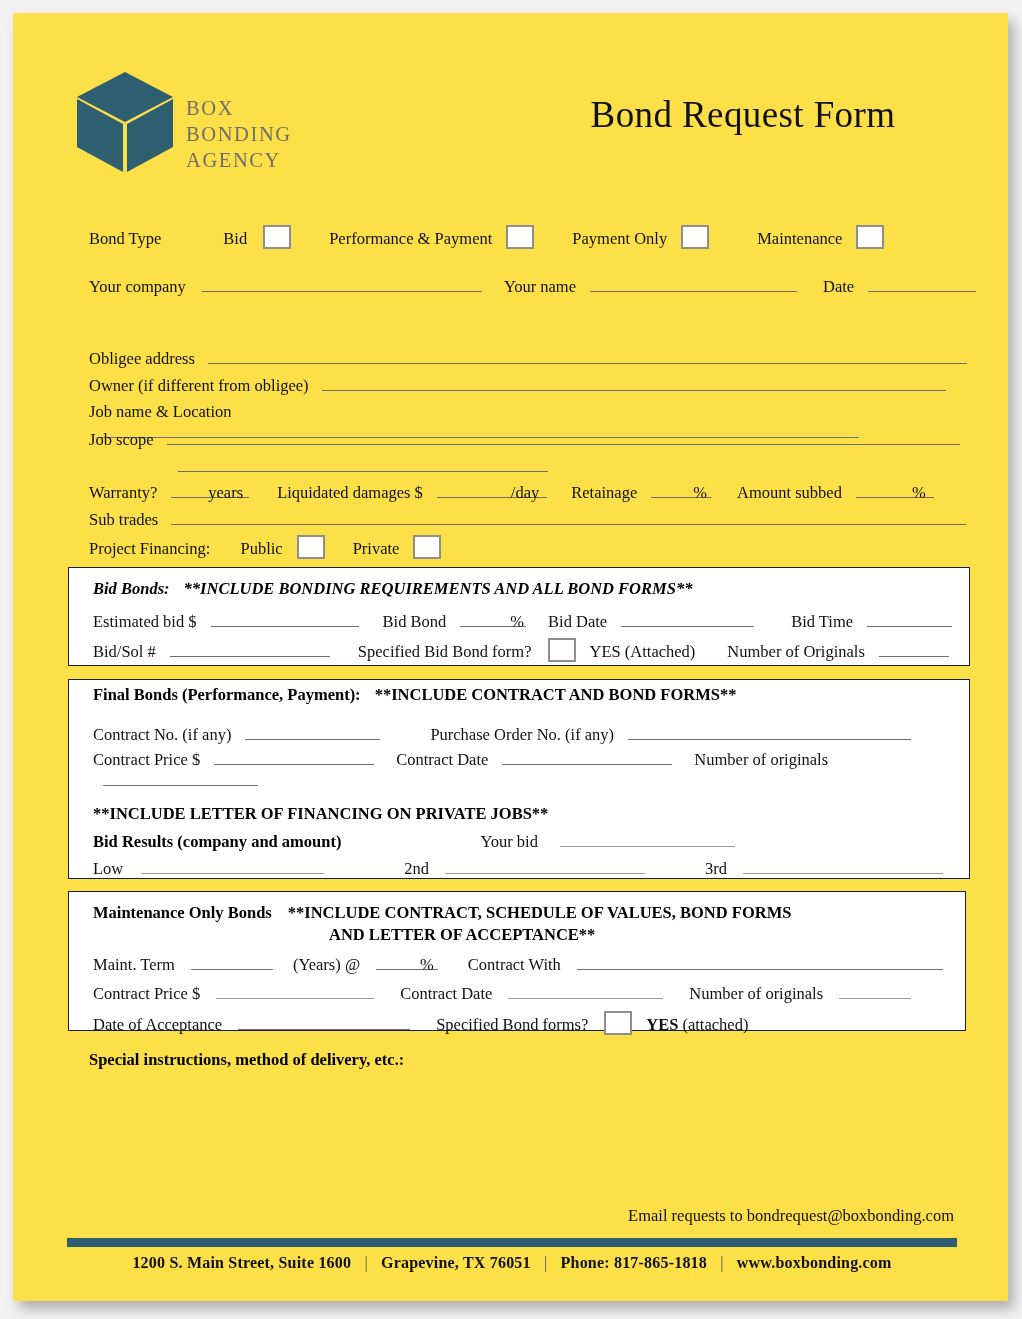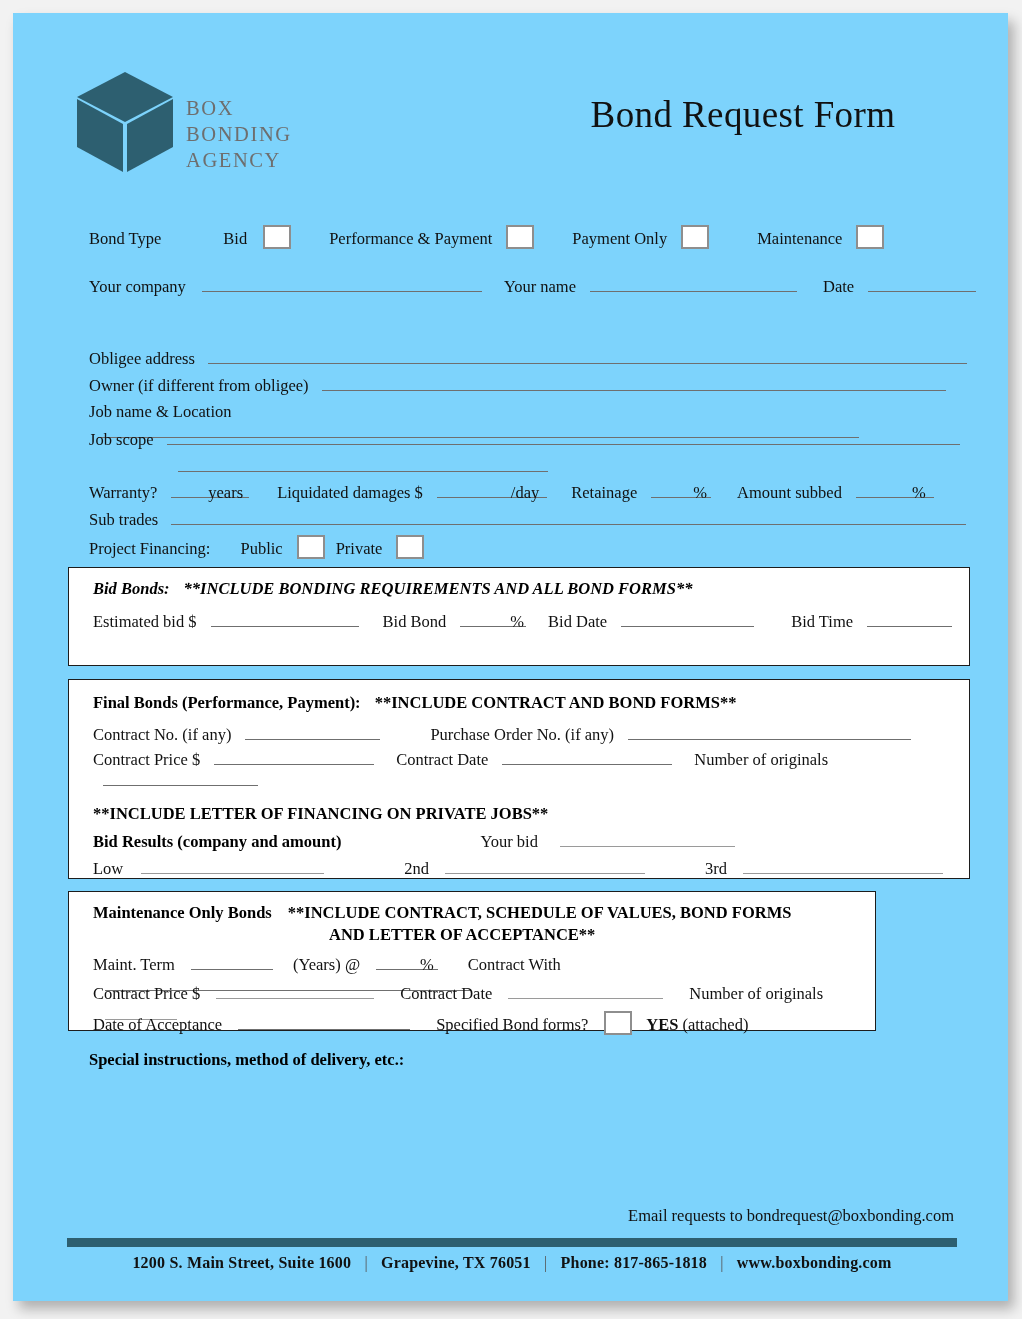--- a/index.html
+++ b/index.html
@@ -5,21 +5,21 @@
   html,body{margin:0;padding:0;}
   body{
     width:1022px;height:1319px;
     background:#f2f2f2;
     font-family:"Liberation Serif","DejaVu Serif",serif;
     overflow:hidden;
   }
   .page{
     position:absolute;left:13px;top:13px;
     width:995px;height:1288px;
-    background:#7dd3fc;
+    background:#fde047;
     box-shadow:6px 8px 12px rgba(0,0,0,0.28);
     box-sizing:border-box;
   }
   
   .header{position:relative;height:130px;}
   .logo-cube{position:absolute;left:62px;top:57px;width:100px;height:104px;}
   .brand{
     position:absolute;left:173px;top:82px;
     font-family:"Liberation Serif","DejaVu Serif",serif;
     font-size:20.5px;line-height:26px;letter-spacing:1.6px;
@@ -150,44 +150,53 @@
 
   <div class="abs" style="left:76px;top:496px;">
     <span class="lbl">Sub trades</span>
     <span class="ln" style="width:795px;margin-left:9px;"></span>
   </div>
 
   <div class="abs" style="left:76px;top:522px;">
     <span class="lbl">Project Financing:</span>
     <span class="lbl" style="margin-left:26px;">Public</span>
     <span class="cbx" style="margin-left:10px;"></span>
-    <span class="lbl" style="margin-left:7px;">Private</span>
+    <span class="lbl" style="margin-left:24px;">Private</span>
     <span class="cbx" style="margin-left:10px;"></span>
   </div>
 
   <div class="sect" style="left:55px;top:554px;width:902px;height:99px;">
     <div class="abs" style="left:24px;top:11px;font-style:italic;">
       <span class="sect-title">Bid Bonds:</span>
       <span class="sect-title" style="margin-left:10px;">**INCLUDE BONDING REQUIREMENTS AND ALL BOND FORMS**</span>
     </div>
     <div class="abs" style="left:24px;top:43px;">
       <span class="lbl">Estimated bid $</span>
       <span class="ln" style="width:148px;margin-left:10px;"></span>
       <span class="lbl" style="margin-left:20px;">Bid Bond</span>
       <span class="ln" style="width:66px;margin-left:10px;"></span>
       <span class="lbl" style="margin-left:-20px;">%</span>
       <span class="lbl" style="margin-left:20px;">Bid Date</span>
       <span class="ln" style="width:133px;margin-left:10px;"></span>
       <span class="lbl" style="margin-left:33px;">Bid Time</span>
       <span class="ln" style="width:85px;margin-left:10px;"></span>
     </div>
+    <div class="abs" style="left:24px;top:70px;">
+      <span class="lbl">Bid/Sol #</span>
+      <span class="ln" style="width:160px;margin-left:10px;"></span>
+      <span class="lbl" style="margin-left:24px;">Specified Bid Bond form?</span>
+      <span class="cbx" style="margin-left:12px;"></span>
+      <span class="lbl" style="margin-left:10px;">YES (Attached)</span>
+      <span class="lbl" style="margin-left:28px;">Number of Originals</span>
+      <span class="ln" style="width:70px;margin-left:10px;"></span>
+    </div>
   </div>
 
   <div class="sect" style="left:55px;top:666px;width:902px;height:200px;">
-    <div class="abs" style="left:24px;top:13px;">
+    <div class="abs" style="left:24px;top:5px;">
       <span class="sect-title">Final Bonds (Performance, Payment):</span>
       <span class="sect-title" style="margin-left:10px;">**INCLUDE CONTRACT AND BOND FORMS**</span>
     </div>
     <div class="abs" style="left:24px;top:44px;">
       <span class="lbl">Contract No. (if any)</span>
       <span class="ln" style="width:135px;margin-left:10px;"></span>
       <span class="lbl" style="margin-left:46px;">Purchase Order No. (if any)</span>
       <span class="ln" style="width:283px;margin-left:10px;"></span>
     </div>
     <div class="abs" style="left:24px;top:69px;">
@@ -209,21 +218,21 @@
     <div class="abs" style="left:24px;top:178px;">
       <span class="lbl">Low</span>
       <span class="ln thin" style="width:183px;margin-left:14px;"></span>
       <span class="lbl" style="margin-left:76px;">2nd</span>
       <span class="ln thin" style="width:200px;margin-left:12px;"></span>
       <span class="lbl" style="margin-left:56px;">3rd</span>
       <span class="ln thin" style="width:200px;margin-left:12px;"></span>
     </div>
   </div>
 
-  <div class="sect" style="left:55px;top:878px;width:808px;height:140px;">
+  <div class="sect" style="left:55px;top:878px;width:898px;height:140px;">
     <div class="abs" style="left:24px;top:11px;">
       <span class="sect-title">Maintenance Only Bonds</span>
       <span class="sect-title" style="margin-left:12px;">**INCLUDE CONTRACT, SCHEDULE OF VALUES, BOND FORMS</span>
     </div>
     <div class="abs" style="left:260px;top:33px;">
       <span class="sect-title">AND LETTER OF ACCEPTANCE**</span>
     </div>
     <div class="abs" style="left:24px;top:62px;">
       <span class="lbl">Maint. Term</span>
       <span class="ln" style="width:82px;margin-left:12px;"></span>

